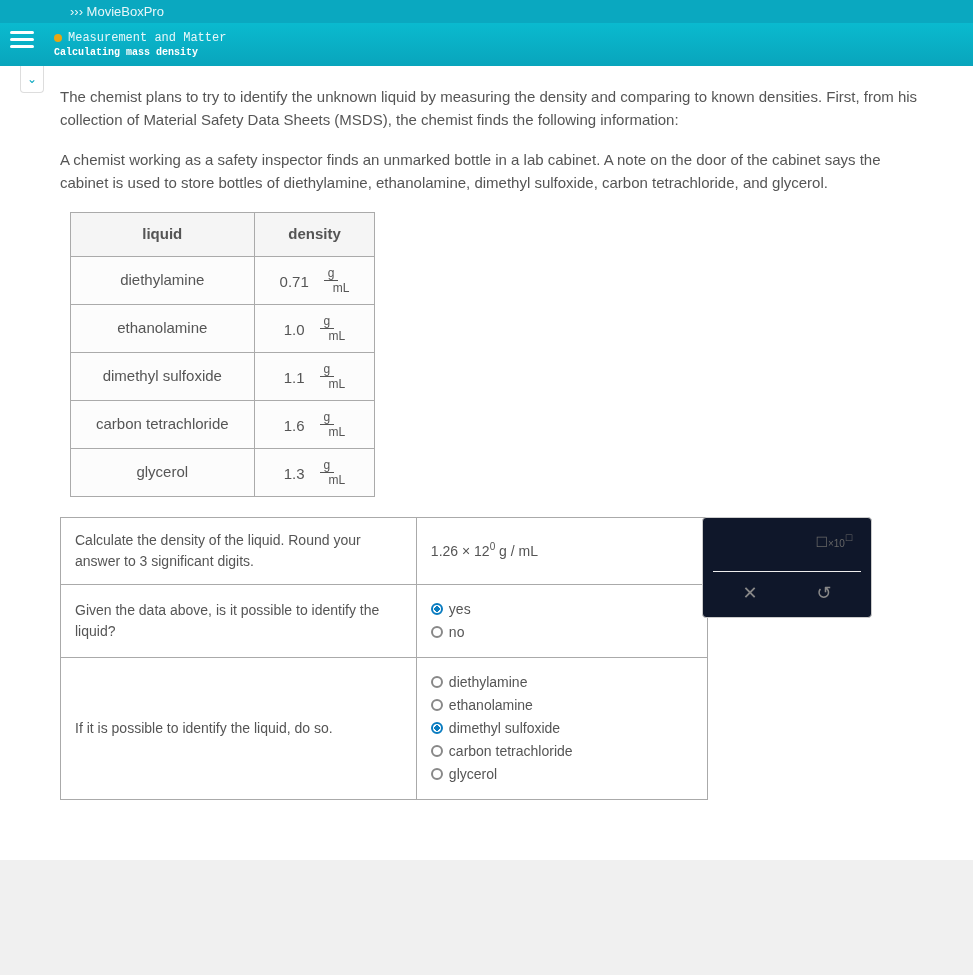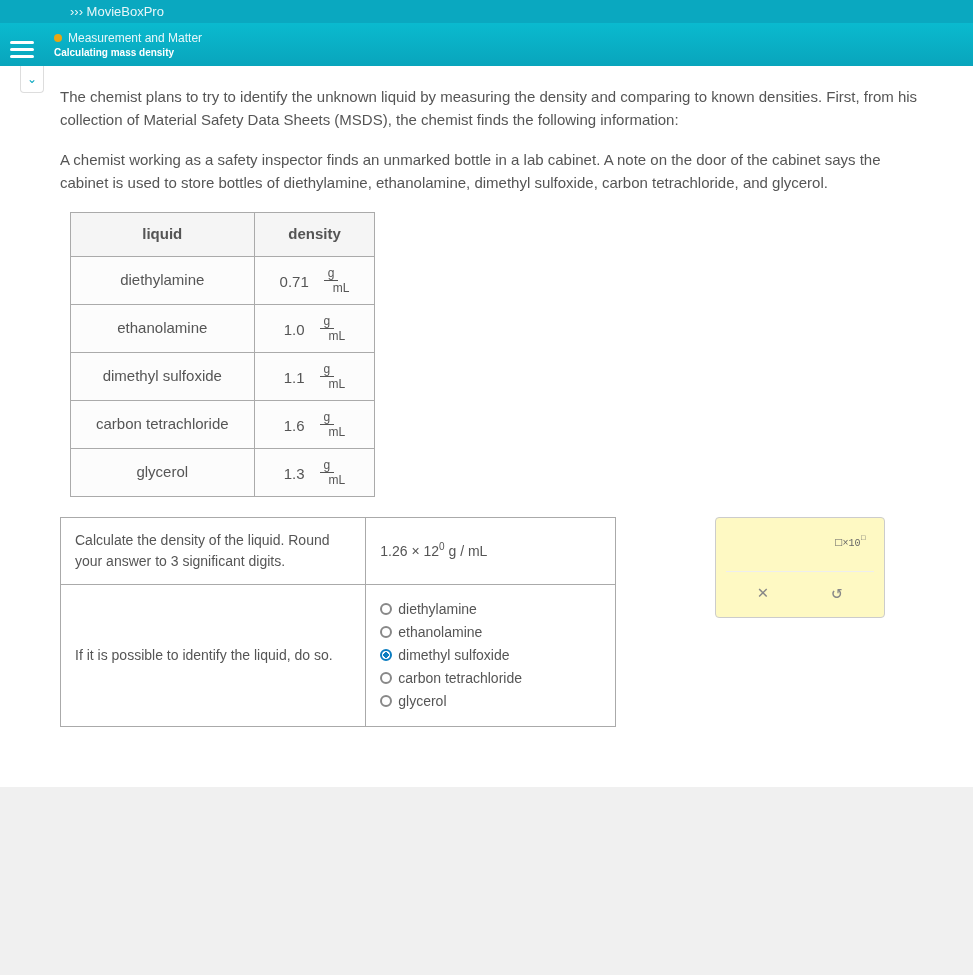--- a/index.html
+++ b/index.html
@@ -1,42 +1,42 @@
 <!DOCTYPE html>
 <html><head>
 <meta charset="utf-8">
 <style>
 * { box-sizing: border-box; margin: 0; padding: 0; }
 body { font-family: Arial, sans-serif; background: #f0f0f0; width: 973px; }
 .top-bar { background: #0aa8c0; padding: 4px 10px; color: #fff; font-size: 13px; display: flex; }
 .top-bar .logo { margin-left: 60px; opacity: 0.9; }
-.header { background: linear-gradient(#0abacf, #09a5bc); padding: 8px 10px; display: flex; align-items: flex-end; }
+.header { background: linear-gradient(#0abacf, #09a5bc); padding: 8px 10px; display: flex; align-items: flex-start; font-family: Liberation Mono, monospace; }
 .hamburger { width: 24px; display: flex; flex-direction: column; gap: 4px; margin-right: 20px; cursor: pointer; }
 .hamburger span { height: 3px; background: #fff; border-radius: 2px; }
 .header-text { color: #fff; }
 .breadcrumb { font-size: 12px; opacity: 0.9; display: flex; align-items: center; gap: 6px; }
 .breadcrumb .dot { width: 8px; height: 8px; background: #ffa500; border-radius: 50%; display: inline-block; }
 .page-title { font-size: 10px; font-weight: bold; margin-top: 2px; }
 .main { background: #fff; padding: 20px 40px 60px 60px; color: #555; font-size: 15px; line-height: 1.5; position: relative; }
 .collapse-tab { position: absolute; top: 0; left: 20px; background: #fff; border: 1px solid #ddd; border-top: none; padding: 4px 6px; color: #0aa8c0; font-size: 12px; cursor: pointer; border-radius: 0 0 4px 4px; }
 .para { margin-bottom: 18px; }
 .density-table { border-collapse: collapse; margin: 10px 0 20px 10px; }
 .density-table th, .density-table td { border: 1px solid #aaa; padding: 10px 25px; text-align: center; background: #fcfcfc; }
 .density-table th { font-weight: bold; background: #f5f5f5; }
 .frac { display: inline-flex; align-items: flex-end; gap: 4px; }
 .frac .stack { display: inline-flex; flex-direction: column; align-items: center; font-size: 12px; line-height: 1; }
 .frac .stack .num { border-bottom: 1px solid #555; padding: 0 4px 1px; }
 .frac .stack .den { padding-top: 1px; margin-left: 20px; }
 .frac .coef { font-size: 15px; }
-.answer-table { border-collapse: collapse; margin-top: 12px; width: 556px; }
+.answer-table { border-collapse: collapse; margin-top: 12px; width: 648px; }
 .answer-table td { border: 1px solid #aaa; padding: 12px 14px; vertical-align: middle; font-size: 14px; }
 .radio-row { display: flex; align-items: center; gap: 6px; margin: 2px 0; }
 .radio { width: 12px; height: 12px; border: 2px solid #888; border-radius: 50%; display: inline-block; }
 .radio.selected { border-color: #0a7cc0; background: radial-gradient(circle, #0a7cc0 0 45%, transparent 50%); }
-.tool-panel { position: absolute; right: 48px; top: 640px; width: 170px; border: 1px solid #ccc; border-radius: 4px; padding: 10px; background: #fef9c3; font-family: Liberation Mono, monospace; }
+.tool-panel { position: absolute; right: 61px; top: 640px; width: 170px; border: 1px solid #ccc; border-radius: 4px; padding: 10px; background: #0f172a; }
 .tool-panel .formula { font-size: 14px; color: #666; text-align: right; padding: 4px 8px; }
 .tool-panel .sup { font-size: 9px; vertical-align: super; }
 .tool-panel .btns { display: flex; justify-content: space-around; margin-top: 14px; padding-top: 8px; border-top: 1px solid #eee; }
 .tool-panel .btns span { color: #888; font-size: 18px; cursor: pointer; }
 .sci { white-space: nowrap; }
 .sci .sup { font-size: 10px; vertical-align: super; }
 </style>
 </head>
 <body>
 
@@ -140,20 +140,33 @@
   <div style="position:relative">
     <table class="answer-table">
       <tbody>
           <tr>
         <td style="width:55%">Calculate the density of the liquid. Round your answer to 3 significant digits.</td>
         <td>
           <span class="sci"><span>1.26</span><span> × 12</span><span class="sup">0</span><span> g / mL</span></span>
         </td>
       </tr>
       <tr>
+        <td>Given the data above, is it possible to identify the liquid?</td>
+        <td>
+          <div class="radio-row">
+                <span class="radio selected"></span>
+                <span>yes</span>
+              </div>
+          <div class="radio-row">
+                <span class="radio"></span>
+                <span>no</span>
+              </div>
+        </td>
+      </tr>
+      <tr>
         <td>If it is possible to identify the liquid, do so.</td>
         <td>
           <div class="radio-row">
                 <span class="radio"></span>
                 <span>diethylamine</span>
               </div>
           <div class="radio-row">
                 <span class="radio"></span>
                 <span>ethanolamine</span>
               </div>

